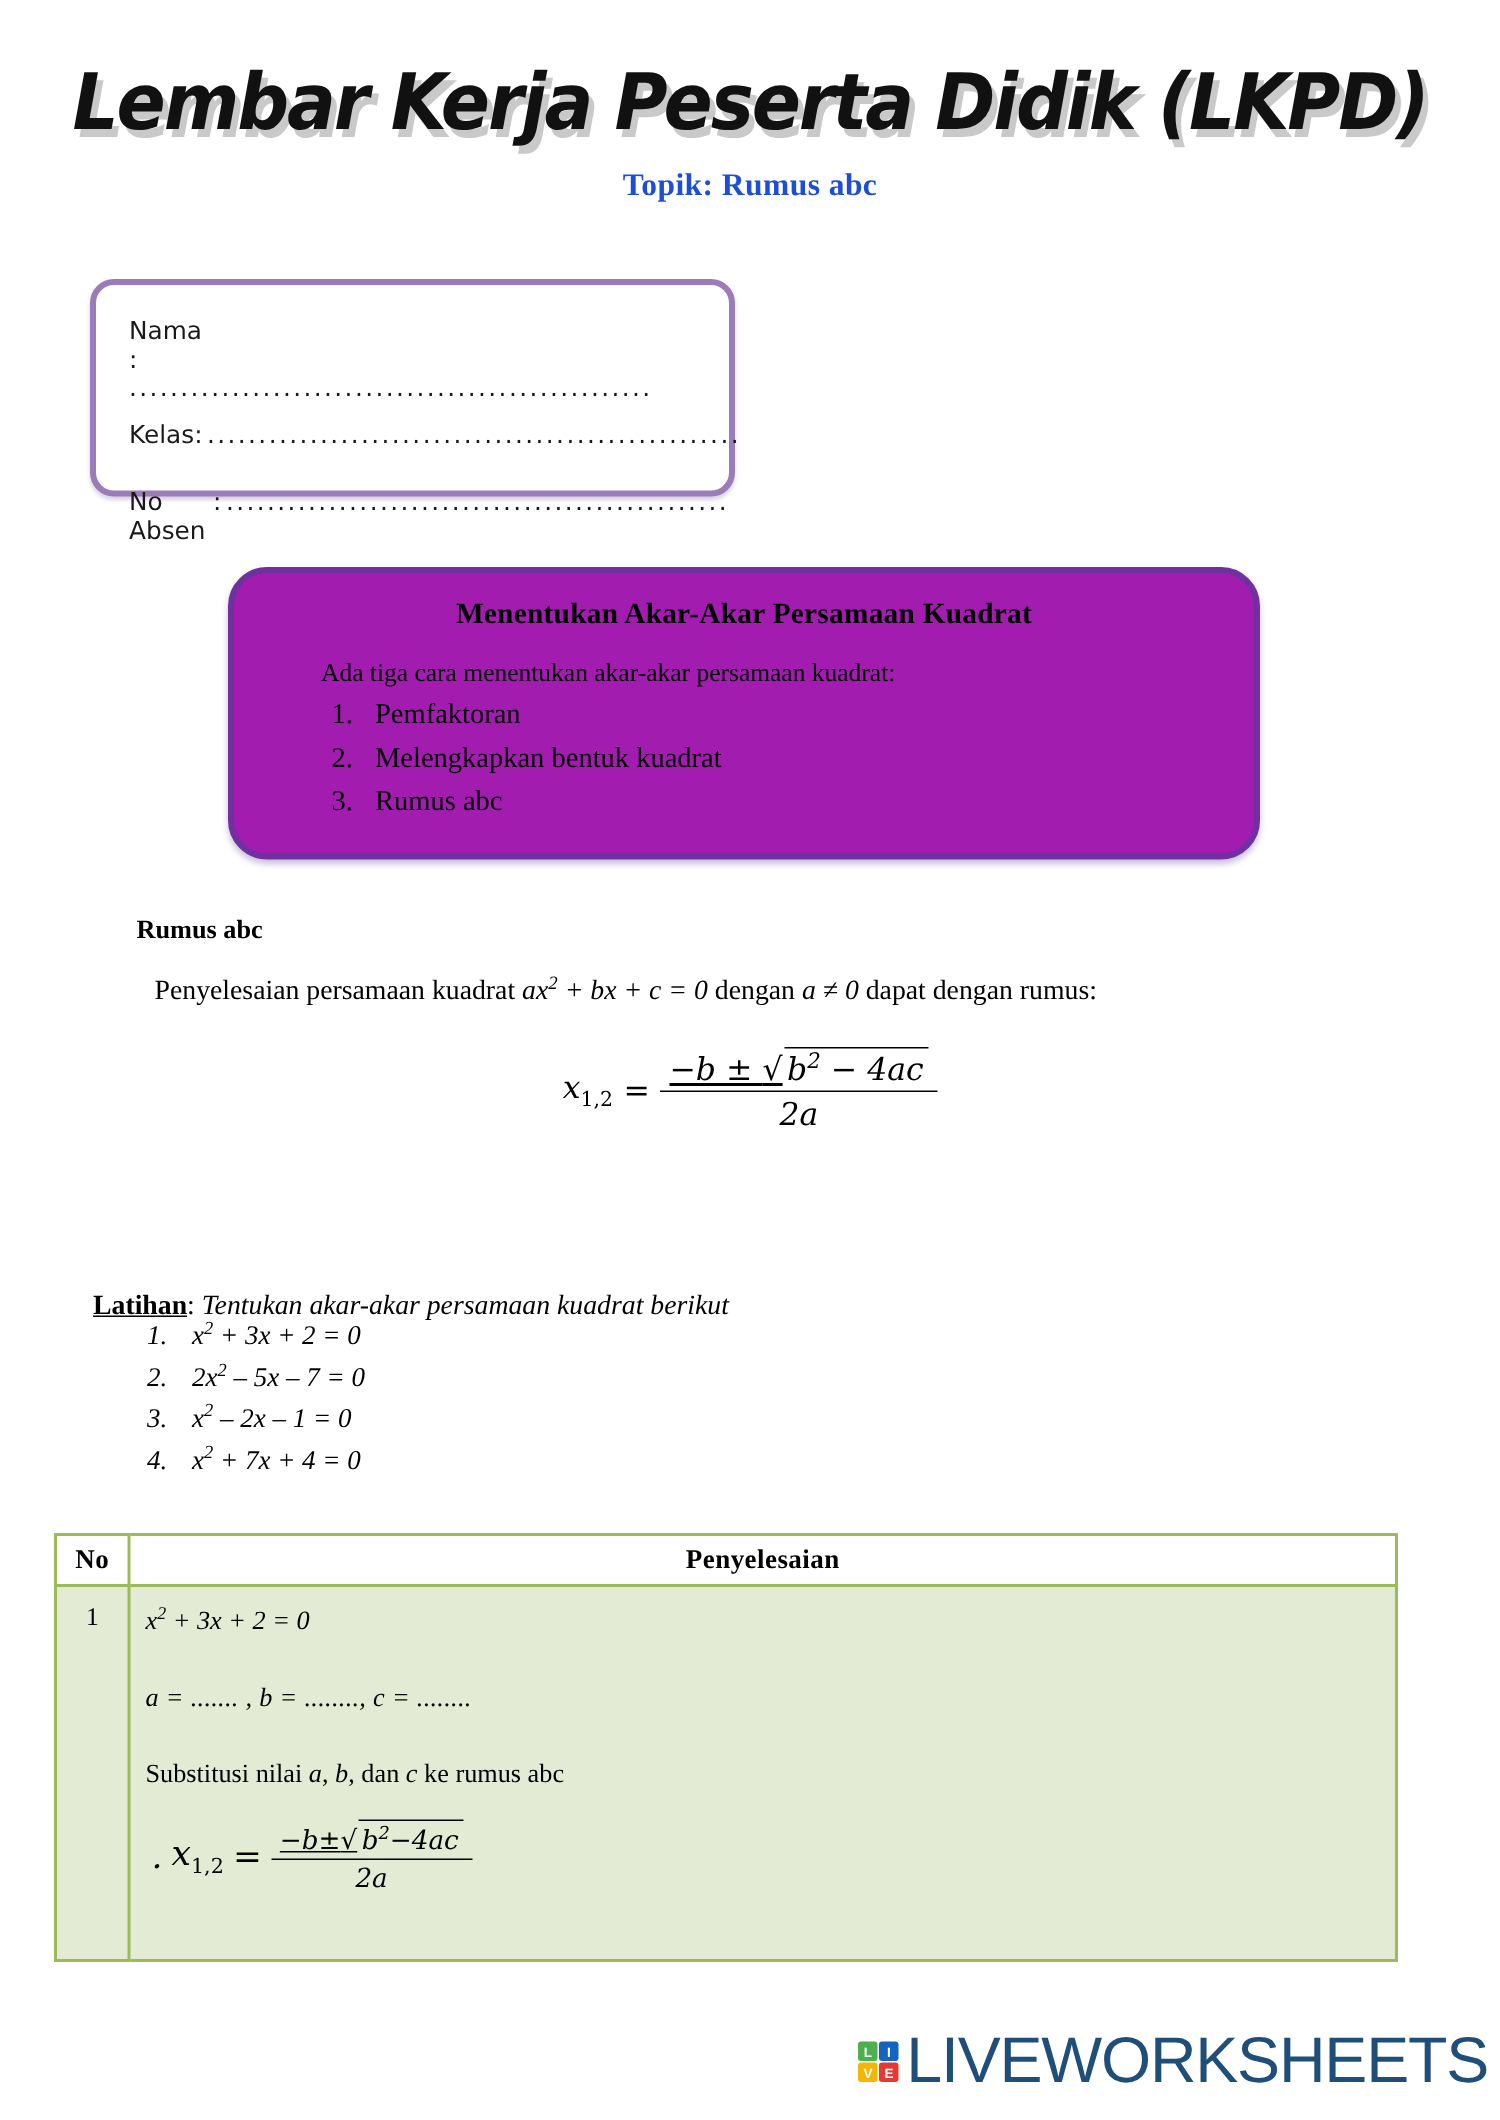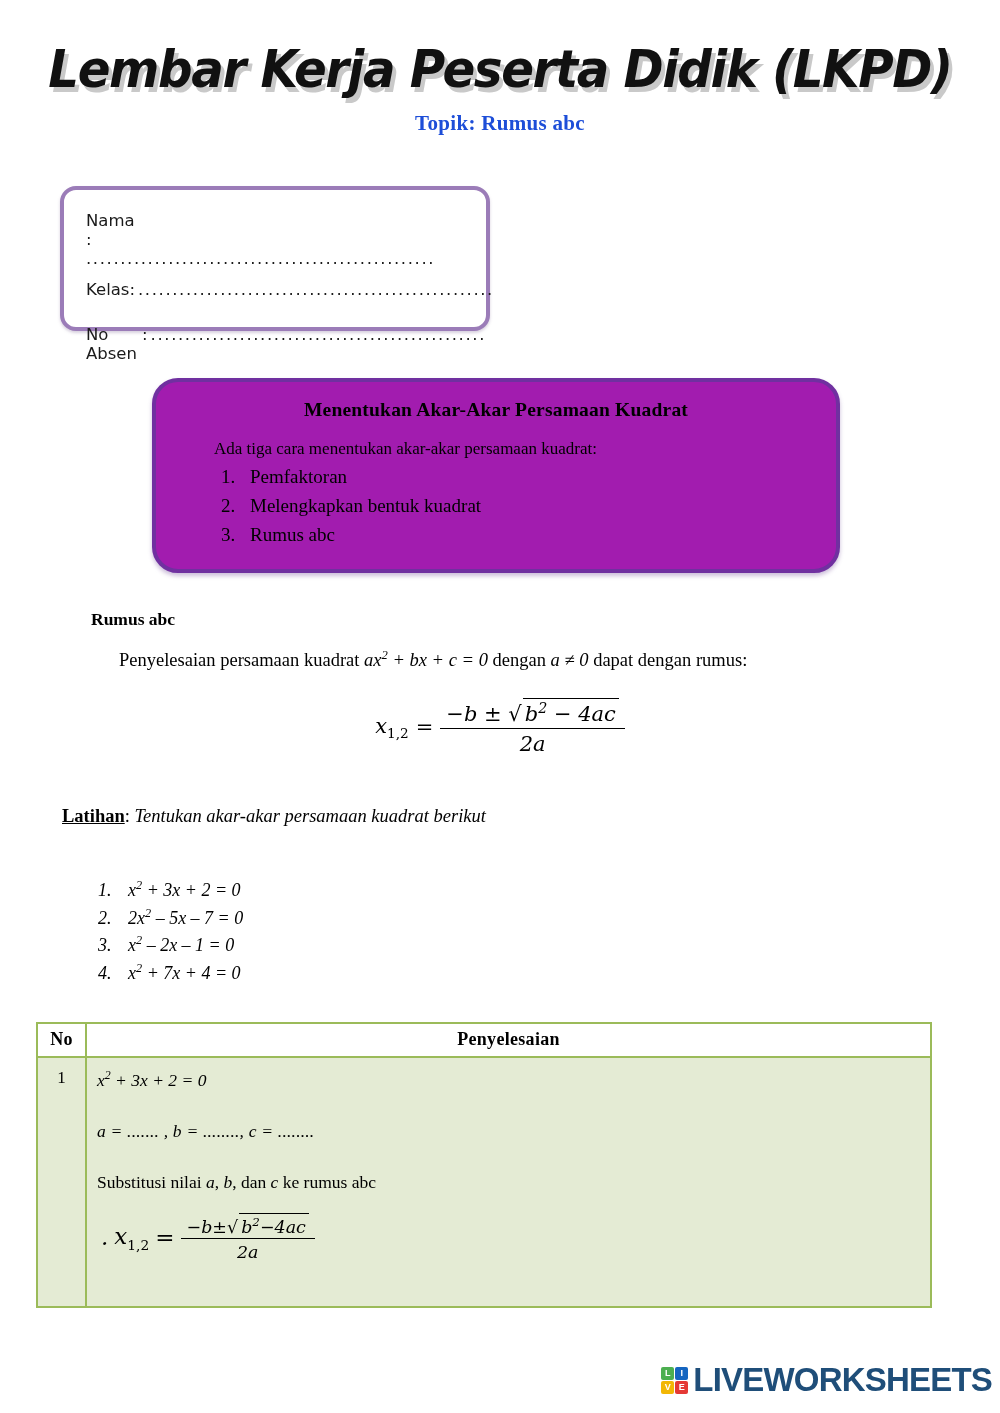--- a/index.html
+++ b/index.html
@@ -112,21 +112,21 @@
   
   .rumus-head {
     position: absolute;
     left: 91px;
     top: 609px;
     font-size: 17.5px;
     font-weight: bold;
   }
   .rumus-text {
     position: absolute;
-    left: 119px;
+    left: 103px;
     top: 648px;
     font-size: 18.5px;
   }
   .it { font-style: italic; }
   sup.exp { font-size: 0.68em; vertical-align: super; font-style: italic; }
 
   
   .formula-main {
     position: absolute;
     left: 0;
@@ -146,20 +146,21 @@
   .mf sub { font-style: normal; font-size: 0.65em; vertical-align: sub; }
   .frac {
     display: inline-flex;
     flex-direction: column;
     align-items: center;
     vertical-align: middle;
   }
   .frac .num {
     padding: 0 6px 2px 6px;
     white-space: nowrap;
+    text-decoration: underline;
   }
   .frac .bar {
     width: 100%;
     height: 1.4px;
     background: #000;
   }
   .frac .den {
     padding: 3px 6px 0 6px;
   }
   .sqrt {
@@ -167,21 +168,21 @@
     border-top: 1.4px solid #000;
     padding: 1px 3px 0 2px;
     margin-left: 1px;
   }
   .radsign { font-style: normal; }
 
   
   .latihan {
     position: absolute;
     left: 62px;
-    top: 806px;
+    top: 861px;
     font-size: 18.5px;
   }
   .latihan .lbl { font-weight: bold; text-decoration: underline; }
   .latihan .desc { font-style: italic; }
   .eq-list {
     position: absolute;
     left: 86px;
     top: 876px;
     margin: 0;
     padding-left: 30px;
@@ -272,22 +273,22 @@
     align-items: center;
     justify-content: center;
     font-family: "Liberation Sans", sans-serif;
     font-size: 9px;
     font-weight: bold;
     color: #ffffff;
     border-radius: 2px;
   }
   .logo-word {
     font-family: "Liberation Sans", sans-serif;
-    font-size: 33px;
-    font-weight: bold;
+    font-size: 43px;
+    font-weight: normal;
     color: #1f4e79;
     letter-spacing: -0.8px;
   }
 </style>
 </head>
 <body>
 
 <div class="title-wrap">
   <div class="main-title">Lembar Kerja Peserta Didik (LKPD)</div>
   <div class="sub-title" style="color: #1d4ed8;">Topik: Rumus abc</div>

